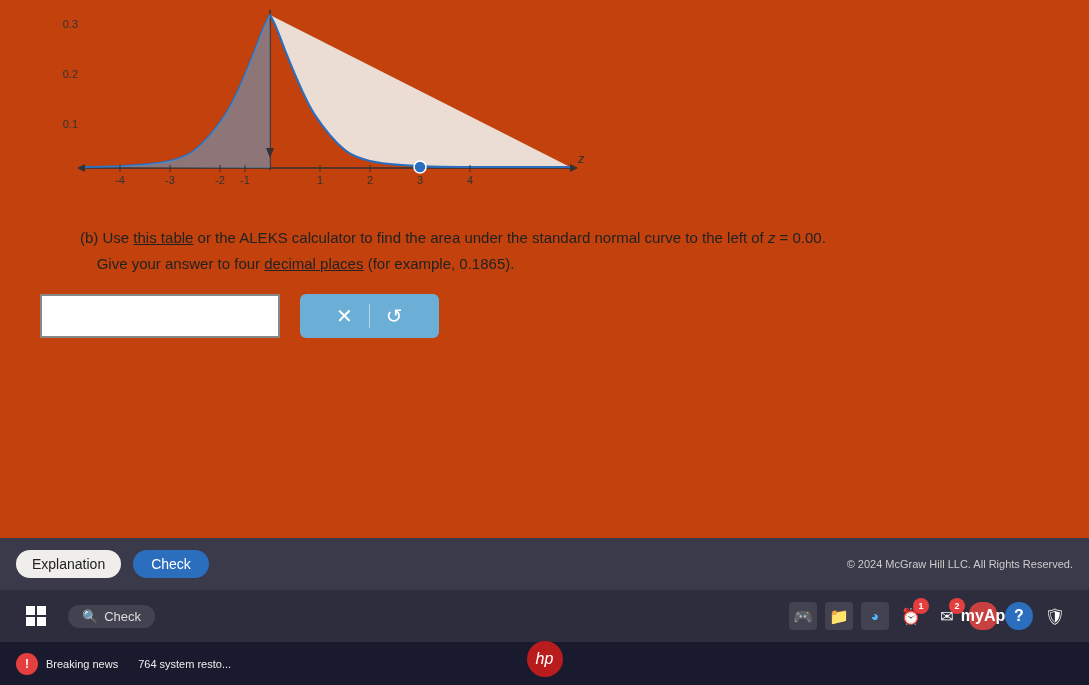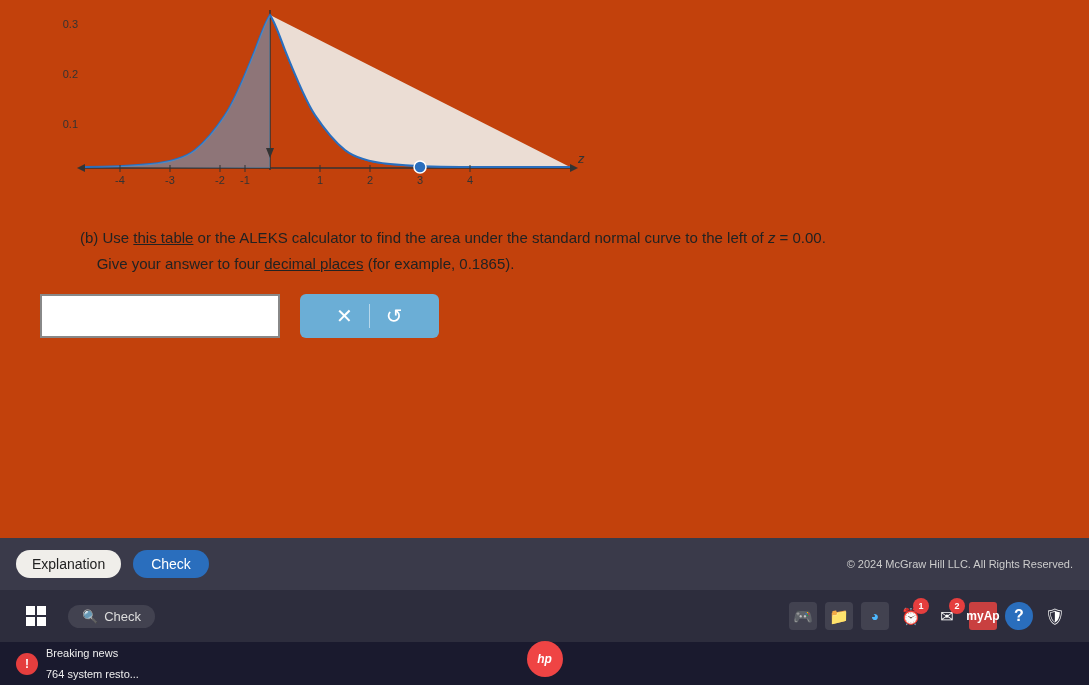--- a/index.html
+++ b/index.html
@@ -186,22 +186,22 @@
       display: flex;
       align-items: center;
       padding: 0 16px;
       gap: 4px;
     }
 
     .news-item {
       font-size: 11px;
       color: #eee;
       display: flex;
-      flex-direction: column;
-      gap: 9px;
+      flex-direction: row;
+      gap: 20px;
       margin-left: 4px;
     }
 
     .news-icon {
       width: 22px;
       height: 22px;
       background: #e53e3e;
       border-radius: 50%;
       display: flex;
       align-items: center;
@@ -251,28 +251,28 @@
       cursor: pointer;
     }
 
     .hp-logo {
       position: absolute;
       bottom: 8px;
       left: 50%;
       transform: translateX(-50%);
       width: 36px;
       height: 36px;
-      background: #ef4444;
+      background: #b91c1c;
       border-radius: 50%;
       display: flex;
       align-items: center;
       justify-content: center;
-      font-size: 12px;
+      font-size: 16px;
       font-style: italic;
-      font-weight: bold;
+      font-weight: normal;
       color: white;
     }
     .axis-line {
       stroke: #333;
       stroke-width: 1.5;
     }
     .tick-line {
       stroke: #333;
       stroke-width: 1;
     }
@@ -460,21 +460,21 @@
         <span style="color:#4db8ff;font-size:14px;">◕</span>
       </div>
       <div class="icon-wrapper">
         <div class="taskbar-icon">⏰</div>
         <div class="badge">1</div>
       </div>
       <div class="icon-wrapper">
         <div class="taskbar-icon">✉</div>
         <div class="badge">2</div>
       </div>
-      <div class="taskbar-icon" style="background:#c94040;border-radius:3px;font-size:12px;color:white;font-weight:bold;">myAp</div>
+      <div class="taskbar-icon" style="background:#c94040;border-radius:12px;font-size:16px;color:white;font-weight:bold;">myAp</div>
       <div class="taskbar-icon" style="background:#2a6ebd;border-radius:50%;font-weight:bold;">?</div>
       <div class="taskbar-icon">🛡</div>
     </div>
   </div>
 
   <div class="taskbar-bottom">
     <div class="news-icon">
       <span>!</span>
     </div>
     <div class="news-item">

